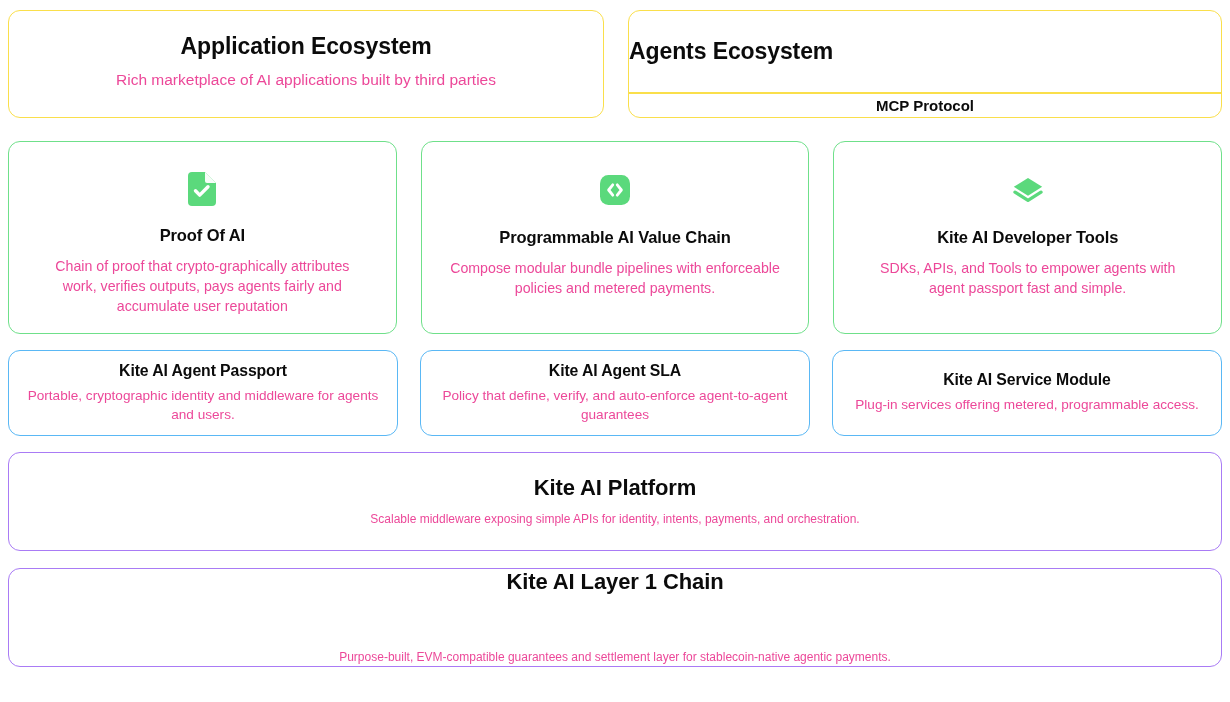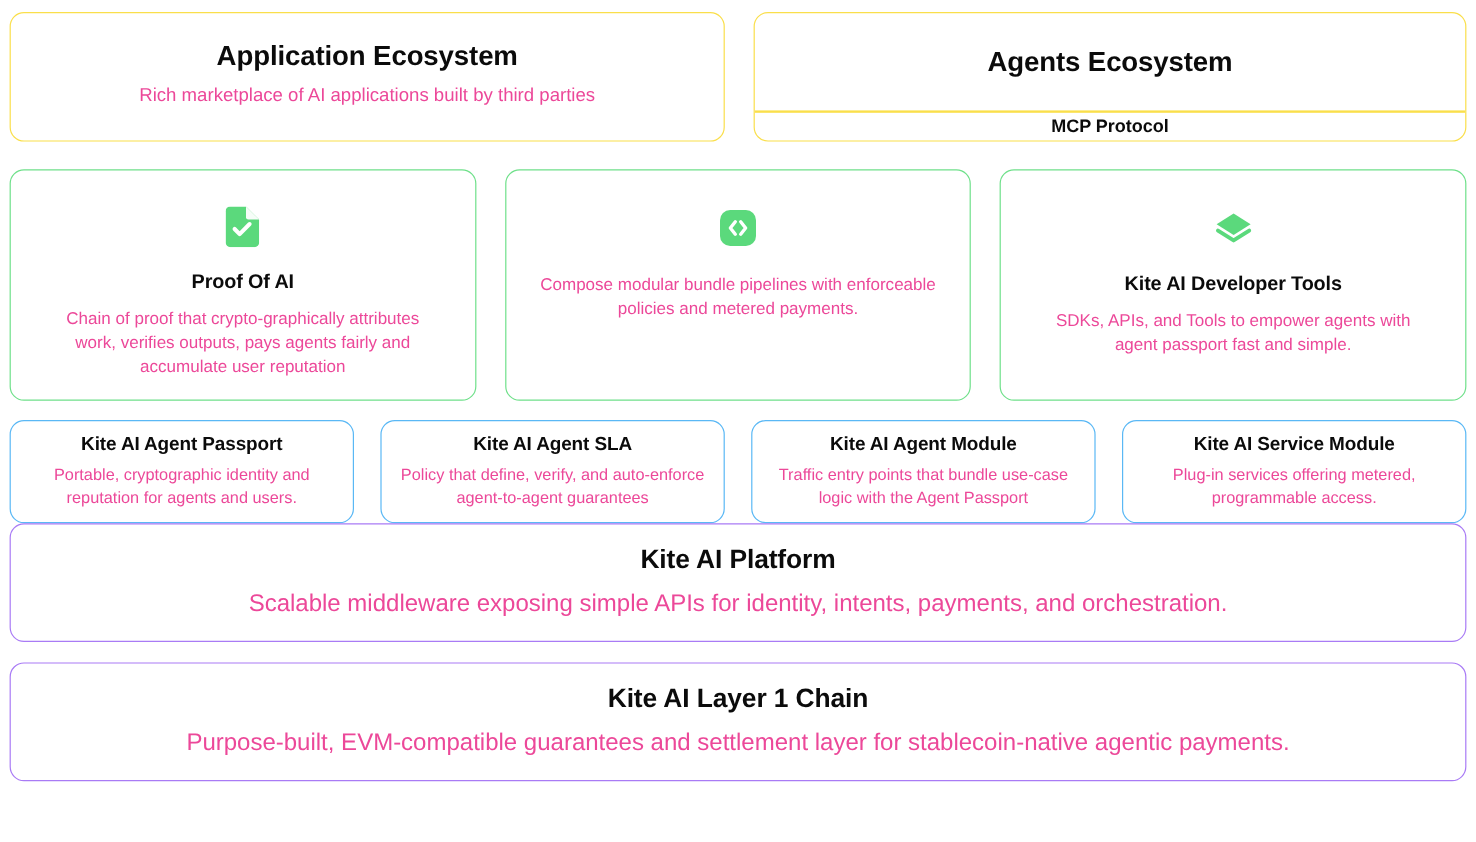--- a/index.html
+++ b/index.html
@@ -64,21 +64,21 @@
     width: 0;
     flex: 1 1 auto;
     justify-content: flex-start;
     padding: 0;
   }
   .eco-agents-top {
     height: 81px;
     width: 100%;
     display: flex;
     align-items: center;
-    justify-content: center;
+    justify-content: flex-start;
     box-sizing: border-box;
   }
   .eco-agents-top .card-title { font-size: 23px; }
   .eco-agents-div {
     width: 100%;
     height: 1.6px;
     background: #fadf4b;
     flex: none;
   }
   .eco-agents-bottom {
@@ -134,25 +134,26 @@
     padding: 6px 12px;
   }
   .module .card-title { font-size: 15.8px; margin-bottom: 7px; }
   .module .card-desc  { font-size: 13.6px; line-height: 1.38; }
 
   
   .card-purple { border-color: #a97bf5; }
   .row-base {
     height: 99px;
     flex: none;
+    margin-top: 16px;
     padding: 0 16px;
   }
   .row-base .card-title { font-size: 22px; margin-bottom: 10px; }
-  .row-base .card-desc  { font-size: 20px; }
-  .row-base-last { margin-top: 17px; }
+  .row-base .card-desc  { font-size: 12px; }
+  .row-base-last { margin-top: 17px; justify-content: space-between; }
 
   svg { display: block; }
 </style>
 </head>
 <body>
 
 <div class="stack">
 
   <div class="row-eco">
 
@@ -188,52 +189,49 @@
     </div>
 
     <div class="card card-green pillar" style="border-color: rgb(111, 224, 138);">
       <div class="pillar-icon">
         <svg width="32" height="32" viewBox="0 0 32 32" aria-hidden="true">
           <rect x="0" y="0" width="32" height="32" rx="9" fill="#5BD97C"></rect>
           <path d="M13.6 10.5L9.2 16l4.4 5.5" fill="none" stroke="#ffffff" stroke-width="3" stroke-linecap="round" stroke-linejoin="round"></path>
           <path d="M18.4 10.5L22.8 16l-4.4 5.5" fill="none" stroke="#ffffff" stroke-width="3" stroke-linecap="round" stroke-linejoin="round"></path>
         </svg>
       </div>
+      <div class="card-title">Programmable AI Value Chain</div>
       <div class="card-desc">Compose modular bundle pipelines with enforceable policies and metered payments.</div>
     </div>
 
     <div class="card card-green pillar" style="border-color: rgb(111, 224, 138);">
       <div class="pillar-icon">
         <svg width="36" height="32" viewBox="0 0 36 32" aria-hidden="true">
           <path d="M18 1.5L35 12.2 18 22.9 1 12.2z" fill="#5BD97C"></path>
           <path d="M2.4 18.6L18 28.4l15.6-9.8" fill="none" stroke="#5BD97C" stroke-width="4" stroke-linecap="round" stroke-linejoin="round"></path>
         </svg>
       </div>
       <div class="card-title">Kite AI Developer Tools</div>
       <div class="card-desc">SDKs, APIs, and Tools to empower agents with agent passport fast and simple.</div>
     </div>
 
   </div>
 
   <div class="row-modules">
 
     <div class="card card-blue module" style="border-color: rgb(90, 184, 245);">
       <div class="card-title">Kite AI Agent Passport</div>
-      <div class="card-desc">Portable, cryptographic identity and reputation for agents and users.</div>
+      <div class="card-desc">Portable, cryptographic identity and middleware for agents and users.</div>
     </div>
 
     <div class="card card-blue module" style="border-color: rgb(90, 184, 245);">
       <div class="card-title">Kite AI Agent SLA</div>
       <div class="card-desc">Policy that define, verify, and auto-enforce agent-to-agent guarantees</div>
     </div>
 
-    <div class="card card-blue module" style="border-color: rgb(90, 184, 245);">
-      <div class="card-title">Kite AI Agent Module</div>
-      <div class="card-desc">Traffic entry points that bundle use-case logic with the Agent Passport</div>
-    </div>
 
     <div class="card card-blue module" style="border-color: rgb(90, 184, 245);">
       <div class="card-title">Kite AI Service Module</div>
       <div class="card-desc">Plug-in services offering metered, programmable access.</div>
     </div>
 
   </div>
 
   <div class="card card-purple row-base" style="border-color: rgb(169, 123, 245);">
     <div class="card-title">Kite AI Platform</div>

